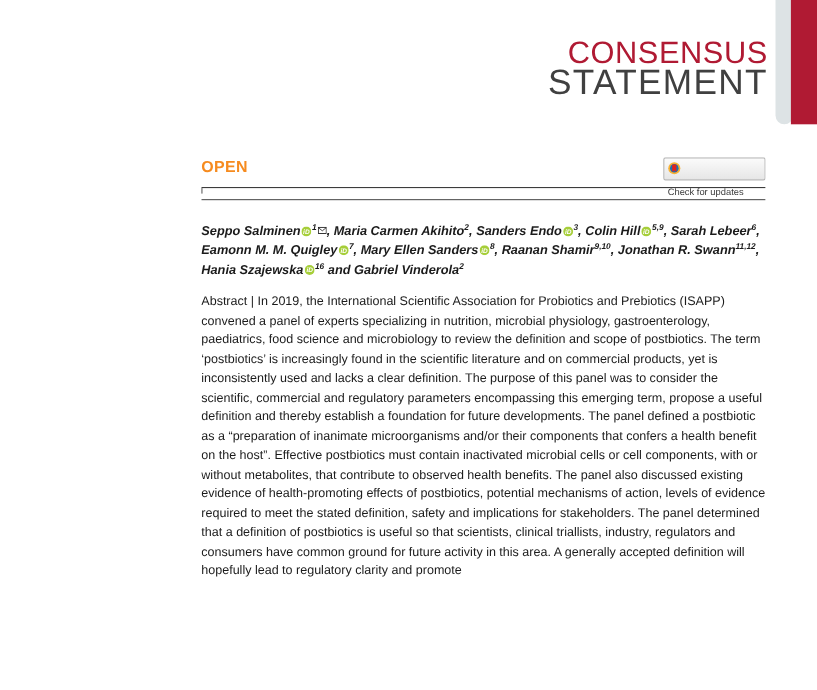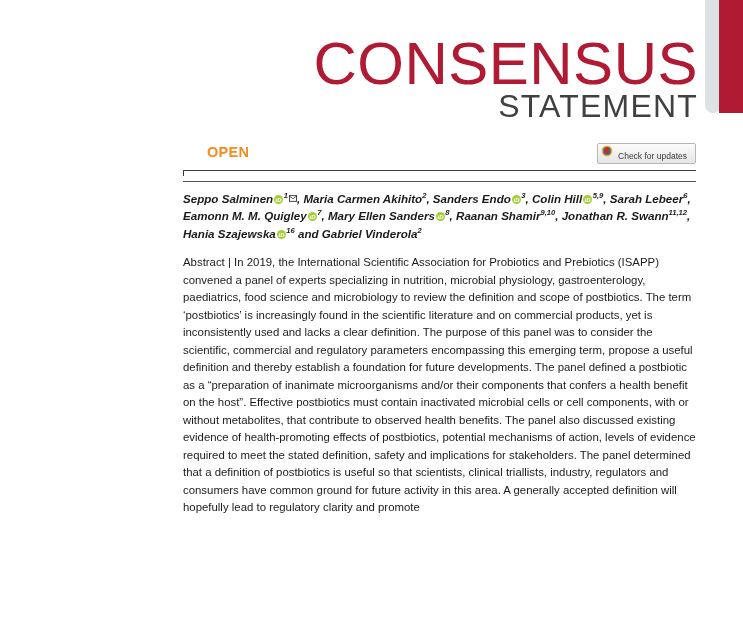--- a/index.html
+++ b/index.html
@@ -25,21 +25,21 @@
   }
   .brand-block {
     position: absolute;
     right: 45px;
     top: 34px;
     text-align: right;
     line-height: 1;
   }
   .brand-consensus {
     font-family: "Liberation Sans", sans-serif;
-    font-size: 60px;
+    font-size: 28px;
     letter-spacing: 0.5px;
     color: #b01a33;
     font-weight: 400;
     display: block;
     text-align: right;
   }
   .brand-statement {
     font-family: "Liberation Sans", sans-serif;
     font-size: 32px;
     letter-spacing: 1.2px;
@@ -80,34 +80,34 @@
     height: 24px;
   }
   .open-label {
     position: absolute;
     left: 0;
     top: 1px;
     font-size: 14.5px;
     font-weight: bold;
     color: #f68b1f;
     letter-spacing: 0.3px;
-    margin-left: 24px;
   }
   .crossmark {
     position: absolute;
     right: 0;
     top: 0;
     display: flex;
-    align-items: flex-end;
+    align-items: flex-start;
     gap: 5px;
-    padding: 2px 8px 2px 3px;
+    padding: 2px 19px 2px 3px;
     background: linear-gradient(#fbfbfb, #e6e6e6);
     border: 1px solid #b6b6b6;
     border-radius: 2px;
     height: 15px;
+    flex-direction: column;
   }
   .crossmark-label {
     font-size: 8.5px;
     color: #3a3a3a;
     white-space: nowrap;
     font-family: "Liberation Sans", sans-serif;
   }
   .crossmark-icon { display: block; }
 
   .rule-top {
@@ -138,21 +138,21 @@
     border-top: 1px solid #545454;
     margin-top: 10px;
   }
 
   .authors {
     font-style: italic;
     font-weight: bold;
     font-size: 11.6px;
     line-height: 1.42;
     color: #1b1b1b;
-    margin-top: 8px;
+    margin-top: 20px;
   }
   .authors sup {
     font-size: 7.6px;
     font-style: italic;
     font-weight: bold;
     vertical-align: super;
     line-height: 0;
   }
 
   .orcid {

